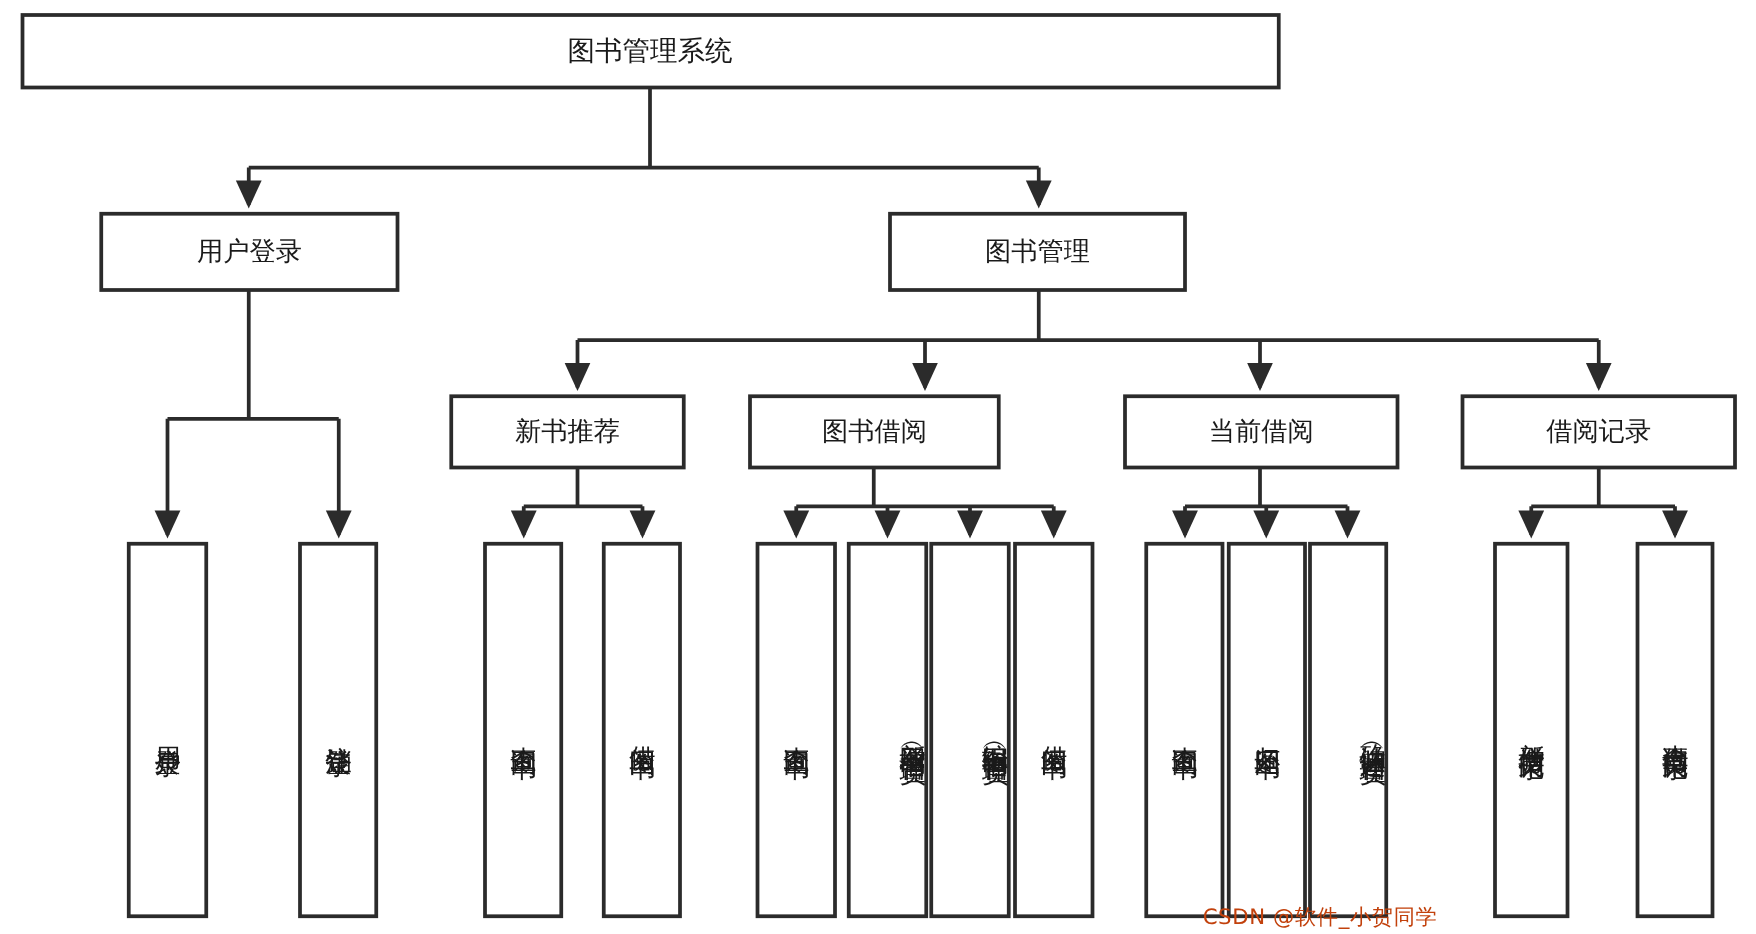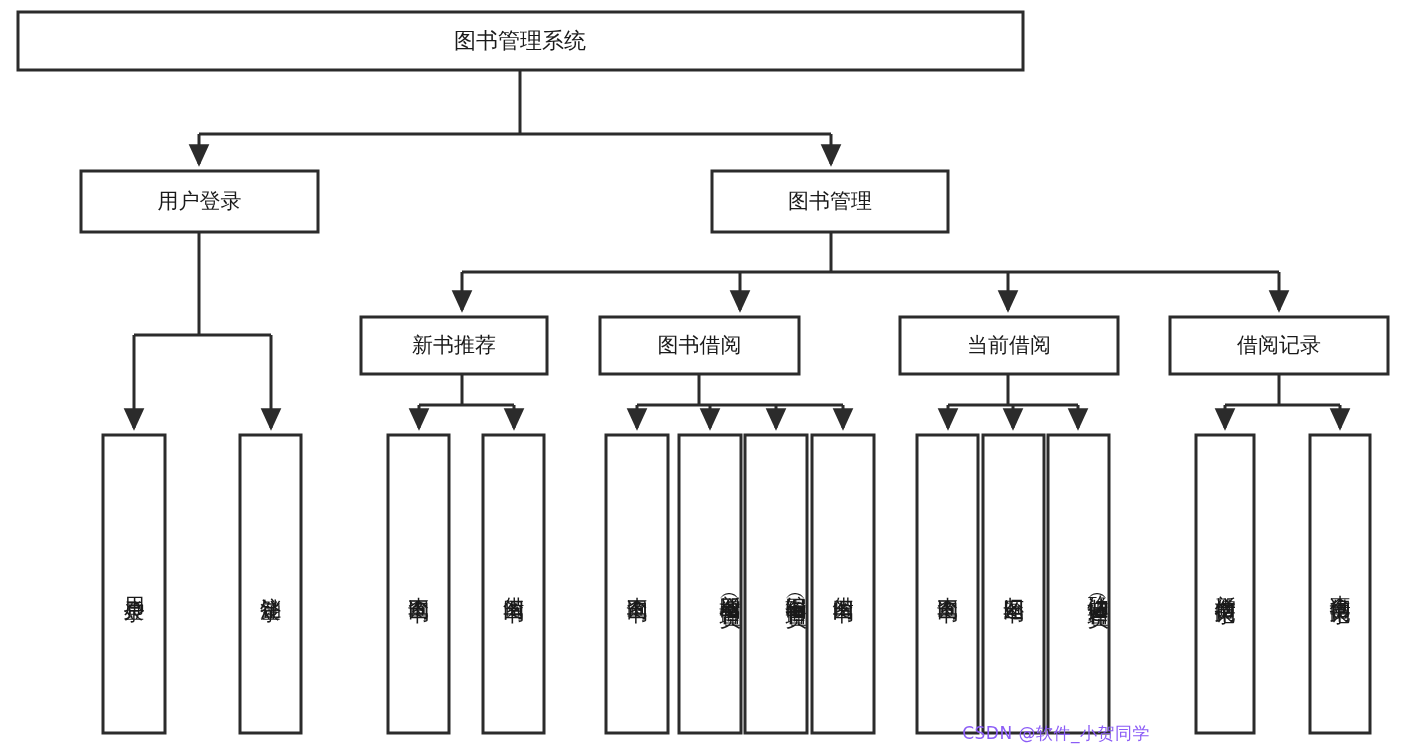--- a/index.html
+++ b/index.html
@@ -69,21 +69,21 @@
     text-align: center;
     white-space: nowrap;
     pointer-events: none;
   }
   #watermark {
     position: absolute;
     right: 6px;
     bottom: 2px;
     font-family: "DejaVu Sans", "Liberation Sans", sans-serif;
     font-size: 17px;
-    color: #8b5cf6;
+    color: #c2410c;
     white-space: nowrap;
     letter-spacing: 0.5px;
     margin-left: 44px;
   }
 </style>
 </head>
 <body>
 
 <div id="diagram-root">
 

